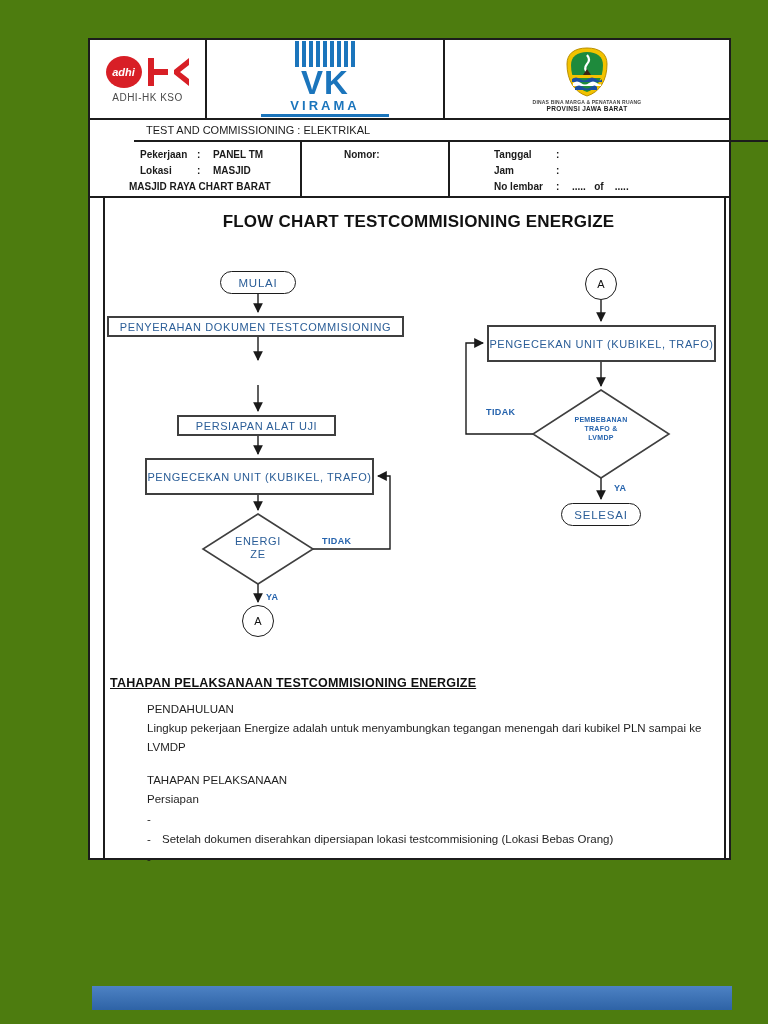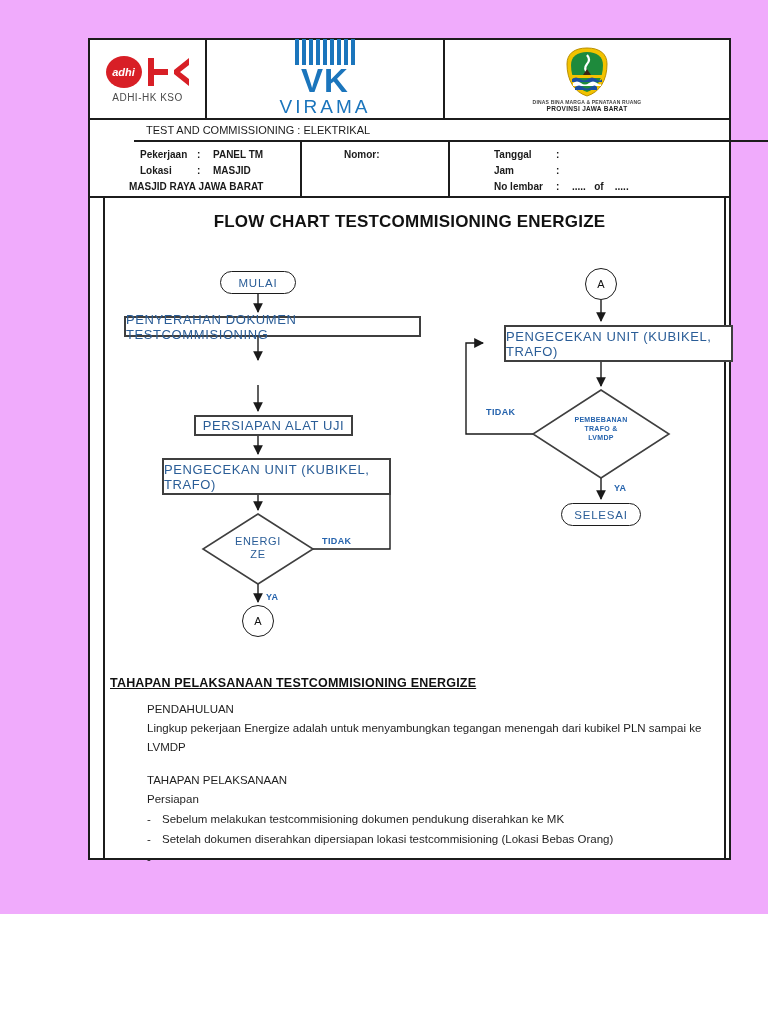--- a/index.html
+++ b/index.html
@@ -1,35 +1,35 @@
 <!DOCTYPE html>
 <html><head>
 <meta charset="utf-8">
 <style>
   html,body{margin:0;padding:0;background:#fff;}
-  .canvas{position:relative;width:768px;height:914px;background:#f0abfc;overflow:hidden;
+  .canvas{position:relative;width:768px;height:1024px;background:#4d7c0f;overflow:hidden;
           font-family:"Liberation Sans",sans-serif;color:#1a1a1a;}
   .page{position:absolute;left:88px;top:38px;width:643px;height:822px;
         border:2px solid #1c1c1c;box-sizing:border-box;background:#fff;}
   
   .header{position:absolute;left:0;top:0;width:100%;height:80px;display:flex;
           border-bottom:2px solid #1c1c1c;box-sizing:border-box;}
   .hcell{height:100%;display:flex;flex-direction:column;align-items:center;justify-content:center;box-sizing:border-box;}
   .hcell1{width:117px;border-right:2px solid #1c1c1c;}
   .hcell2{width:238px;border-right:2px solid #1c1c1c;}
   .hcell3{flex:1;}
   .logo-row{display:flex;align-items:center;gap:6px;}
   .adhi-circle{width:36px;height:32px;border-radius:50%;background:#d81f26;display:flex;
                align-items:center;justify-content:center;color:#fff;font-weight:bold;
                font-style:italic;font-size:11px;}
   .kso-label{margin-top:4px;font-size:10px;color:#4a4a4a;letter-spacing:0.5px;}
   .vk-bars{display:flex;gap:3px;height:26px;align-items:flex-end;}
   .vk-bars span{width:4px;height:26px;background:#1b75bc;display:block;}
   .vk-text{font-size:33px;font-weight:bold;color:#1b75bc;line-height:0.95;letter-spacing:1px;}
-  .virama-text{font-size:19px;font-weight:normal;color:#1b75bc;letter-spacing:3px;}
+  .virama-text{font-size:13px;font-weight:bold;color:#1b75bc;letter-spacing:3px;}
   .vk-underline{width:128px;height:3px;background:#1b75bc;margin-top:1px;}
   .emblem-caption1{font-size:5px;font-weight:bold;color:#444;margin-top:2px;letter-spacing:0.2px;}
   .emblem-caption2{font-size:6.5px;font-weight:bold;color:#222;letter-spacing:0.3px;}
   
   .titlebar{position:absolute;left:0;top:80px;width:100%;height:22px;box-sizing:border-box;
             border-bottom:2px solid #1c1c1c;display:flex;align-items:center;padding-left:12px;
             font-size:11px;font-weight:normal;margin-left:44px;}
   
   .inforow{position:absolute;left:0;top:102px;width:100%;height:56px;box-sizing:border-box;
            border-bottom:2px solid #1c1c1c;display:flex;font-size:10px;font-weight:bold;}
@@ -40,26 +40,26 @@
   .irow{display:flex;line-height:16px;padding-left:32px;}
   .ilabel{width:57px;}
   .ilabel3{width:62px;}
   .icolon{width:16px;}
   .ivalue{white-space:pre;}
   .indent2{padding-left:21px;line-height:16px;}
   
   .content{position:absolute;left:0;top:158px;width:639px;height:660px;}
   .vline{position:absolute;top:0;bottom:0;width:1.5px;background:#1c1c1c;}
   .vline-l{left:13px;} .vline-r{left:634px;}
-  .flow-title{position:absolute;left:0;top:14px;width:100%;text-align:center;
+  .flow-title{position:absolute;left:9px;top:14px;width:100%;text-align:center;
               font-size:17px;font-weight:bold;color:#111;letter-spacing:0.2px;}
   .flow-svg{position:absolute;left:0;top:0;width:639px;height:660px;}
   .flow-box{position:absolute;border:2px solid #3f3f3f;background:#fff;box-sizing:border-box;
             display:flex;align-items:center;justify-content:center;color:#2a5d97;
-            font-size:13px;letter-spacing:0.6px;margin-left:17px;}
+            font-size:11px;letter-spacing:0.6px;}
   .flow-oval{position:absolute;border:1.6px solid #1c1c1c;border-radius:12px;background:#fff;
              box-sizing:border-box;display:flex;align-items:center;justify-content:center;
              color:#2a5d97;font-size:11.5px;letter-spacing:0.8px;}
   .flow-circle{position:absolute;width:32px;height:32px;border:1.6px solid #1c1c1c;border-radius:50%;
                background:#fff;box-sizing:border-box;display:flex;align-items:center;
                justify-content:center;font-size:11px;color:#111;}
   .diamond-label{position:absolute;text-align:center;color:#2a5d97;}
   .d1-label{left:118px;top:337px;width:100px;font-size:11px;line-height:13px;letter-spacing:0.6px;}
   .d2-label{left:461px;top:217px;width:100px;font-size:7px;font-weight:bold;line-height:9px;
             color:#2563ad;letter-spacing:0.3px;}
@@ -134,21 +134,21 @@
         <div class="irow">
           <span class="ilabel">Pekerjaan</span>
           <span class="icolon">:</span>
           <span class="ivalue">PANEL TM</span>
         </div>
         <div class="irow">
           <span class="ilabel">Lokasi</span>
           <span class="icolon">:</span>
           <span class="ivalue">MASJID</span>
         </div>
-        <div class="indent2">MASJID RAYA JAWA BARAT</div>
+        <div class="indent2">MASJID RAYA CHART BARAT</div>
       </div>
       <div class="icol icol2">
         <div class="irow">
           <span>Nomor:</span>
         </div>
       </div>
       <div class="icol icol3">
         <div class="irow">
           <span class="ilabel3">Tanggal</span>
           <span class="icolon">:</span>
@@ -222,21 +222,20 @@
 
       <div class="doc-text">
         <div class="doc-heading">TAHAPAN PELAKSANAAN TESTCOMMISIONING ENERGIZE</div>
         <div class="doc-block">
           <div class="doc-sub">PENDAHULUAN</div>
           <div class="doc-para">Lingkup pekerjaan Energize adalah untuk menyambungkan tegangan menengah dari kubikel PLN sampai ke LVMDP</div>
           <div class="doc-sub" style="margin-top:14px;">TAHAPAN PELAKSANAAN</div>
           <div style="line-height:19px;">Persiapan</div>
           <div class="bullet">
             <span class="dash">-</span>
-            <span>Sebelum melakukan testcommisioning dokumen pendukung diserahkan ke MK</span>
           </div>
           <div class="bullet">
             <span class="dash">-</span>
             <span>Setelah dokumen diserahkan dipersiapan lokasi testcommisioning (Lokasi Bebas Orang)</span>
           </div>
           <div class="bullet">
             <span class="dash">-</span>
           </div>
         </div>
       </div>

